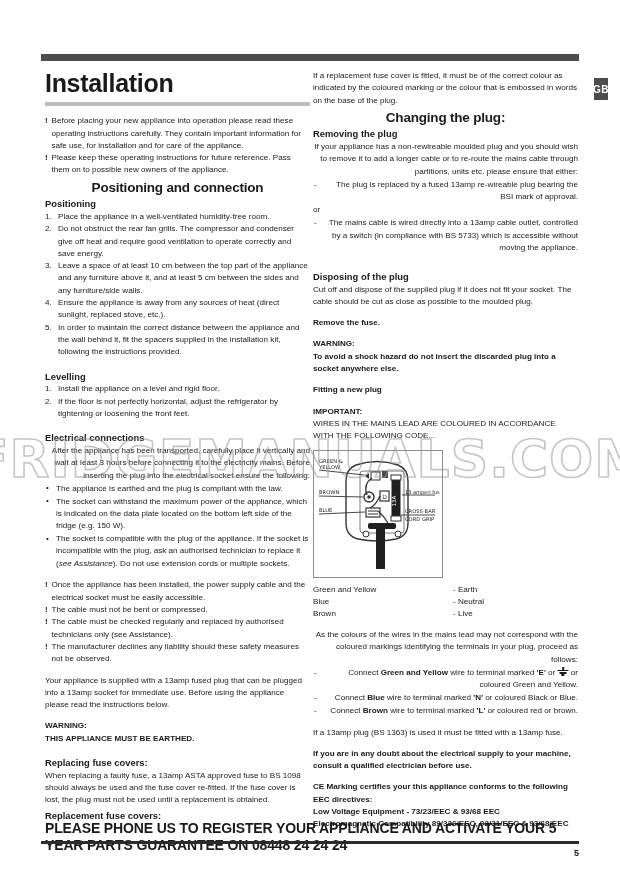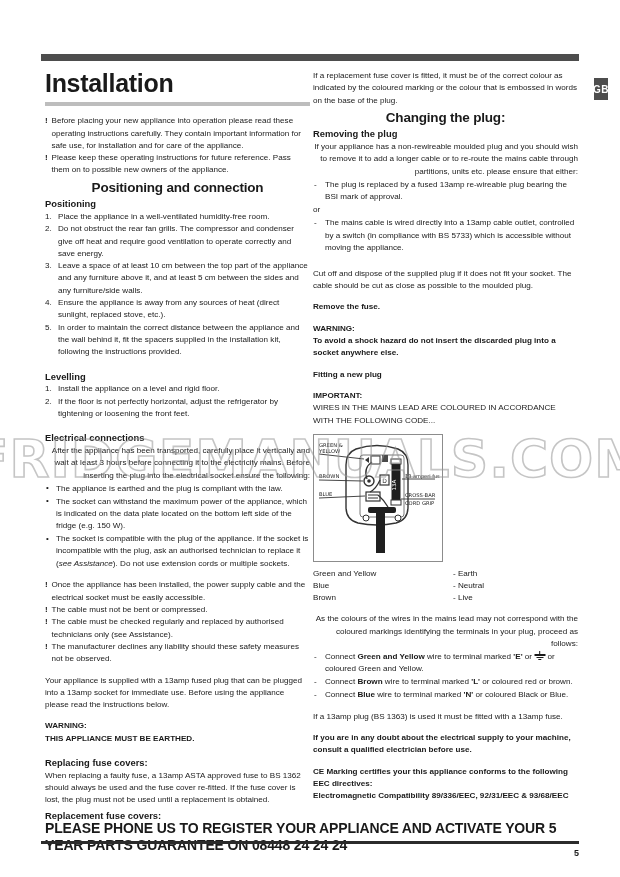--- a/index.html
+++ b/index.html
@@ -151,20 +151,21 @@
     left: 1px;
     top: -0.5px;
     font-size: 8px;
   }
 
   
   ul.dash {
     margin: 1px 0 0 0;
     padding: 0;
     list-style: none;
+    text-align: right;
   }
   ul.dash > li {
     position: relative;
     padding-left: 12px;
     margin-bottom: 0.5px;
   }
   ul.dash > li::before {
     content: "-";
     position: absolute;
     left: 1px;
@@ -334,21 +335,21 @@
     <p>Your appliance is supplied with a 13amp fused plug that can be plugged into a 13amp socket for immediate use.  Before using the appliance please read the instructions below.</p>
 
     <div class="gap-m"></div>
 
     <p class="bold">WARNING:</p>
     <p class="bold">THIS APPLIANCE MUST BE EARTHED.</p>
 
     <div class="gap-m"></div>
 
     <h3 class="sub">Replacing fuse covers:</h3>
-    <p>When replacing a faulty fuse, a 13amp ASTA approved fuse to BS 1362 should always be used and the fuse cover re-fitted. If the fuse cover is lost, the plug must not be used until a replacement is obtained.</p>
+    <p>When replacing a faulty fuse, a 13amp ASTA approved fuse to BS 1098 should always be used and the fuse cover re-fitted. If the fuse cover is lost, the plug must not be used until a replacement is obtained.</p>
     <h3 class="sub">Replacement fuse covers:</h3>
 
   </div>
 
   <div class="col col-right">
 
     <p>If a replacement fuse cover is fitted, it must be of the correct colour as indicated by the coloured marking or the colour that is embossed in words on the base of the plug.</p>
 
     <h2 class="sec">Changing the plug:</h2>
     <h3 class="sub">Removing the plug</h3>
@@ -357,20 +358,21 @@
     <ul class="dash">
       <li>The plug is replaced by a fused 13amp re-wireable plug bearing the BSI mark of approval.</li>
     </ul>
     <p class="or-line">or</p>
     <ul class="dash">
       <li>The mains cable is wired directly into a 13amp cable outlet, controlled by a switch (in compliance with BS 5733) which is accessible without moving the appliance.</li>
     </ul>
 
     <div class="gap-l"></div>
 
+    <h3 class="sub">Disposing of the plug</h3>
     <p>Cut off and dispose of the supplied plug if it does not fit your socket. The cable should be cut as close as possible to the moulded plug.</p>
 
     <div class="gap-m"></div>
 
     <p class="bold">Remove the fuse.</p>
 
     <div class="gap-m"></div>
 
     <p class="bold">WARNING:</p>
     <p class="bold">To avoid a shock hazard do not insert the discarded plug into a socket anywhere else.</p>
@@ -454,35 +456,36 @@
         </tr>
       </tbody>
     </table>
 
     <div class="gap-m"></div>
 
     <p class="tight">As the colours of the wires in the mains lead may not correspond with the coloured markings identifying the terminals in your plug, proceed as follows:</p>
 
     <ul class="dash">
       <li><span>Connect </span><span class="b">Green and Yellow</span><span> wire to terminal marked </span><span class="b">'E'</span><span> or </span><span class="earth-sym"><i></i><i></i><i></i><i></i></span><span> or coloured Green and Yellow.</span></li>
+      <li><span>Connect </span><span class="b">Blue</span><span> wire to terminal marked </span><span class="b">'N'</span><span> or coloured Black or Blue.</span></li>
       <li><span>Connect </span><span class="b">Brown</span><span> wire to terminal marked </span><span class="b">'L'</span><span> or coloured red or brown.</span></li>
-      <li><span>Connect </span><span class="b">Blue</span><span> wire to terminal marked </span><span class="b">'N'</span><span> or coloured Black or Blue.</span></li>
     </ul>
 
     <div class="gap-m"></div>
 
     <p>If a 13amp plug (BS 1363) is used it must be fitted with a 13amp fuse.</p>
 
     <div class="gap-m"></div>
 
     <p class="bold">If you are in any doubt about the electrical supply to your machine, consult a qualified electrician before use.</p>
 
     <div class="gap-m"></div>
 
     <p class="bold">CE Marking certifies your this appliance conforms to the following EEC directives:</p>
+    <p class="bold">Low Voltage Equipment - 73/23/EEC &amp; 93/68 EEC</p>
     <p class="bold">Electromagnetic Compatibility 89/336/EEC, 92/31/EEC &amp; 93/68/EEC</p>
 
   </div>
 
   <div class="watermark">
     <span>FRIDGEMANUALS.COM</span>
   </div>
 
   <div class="footer-text">PLEASE PHONE US TO REGISTER YOUR APPLIANCE AND ACTIVATE YOUR 5 YEAR PARTS GUARANTEE ON 08448 24 24 24</div>
   <div class="footer-rule"></div>

